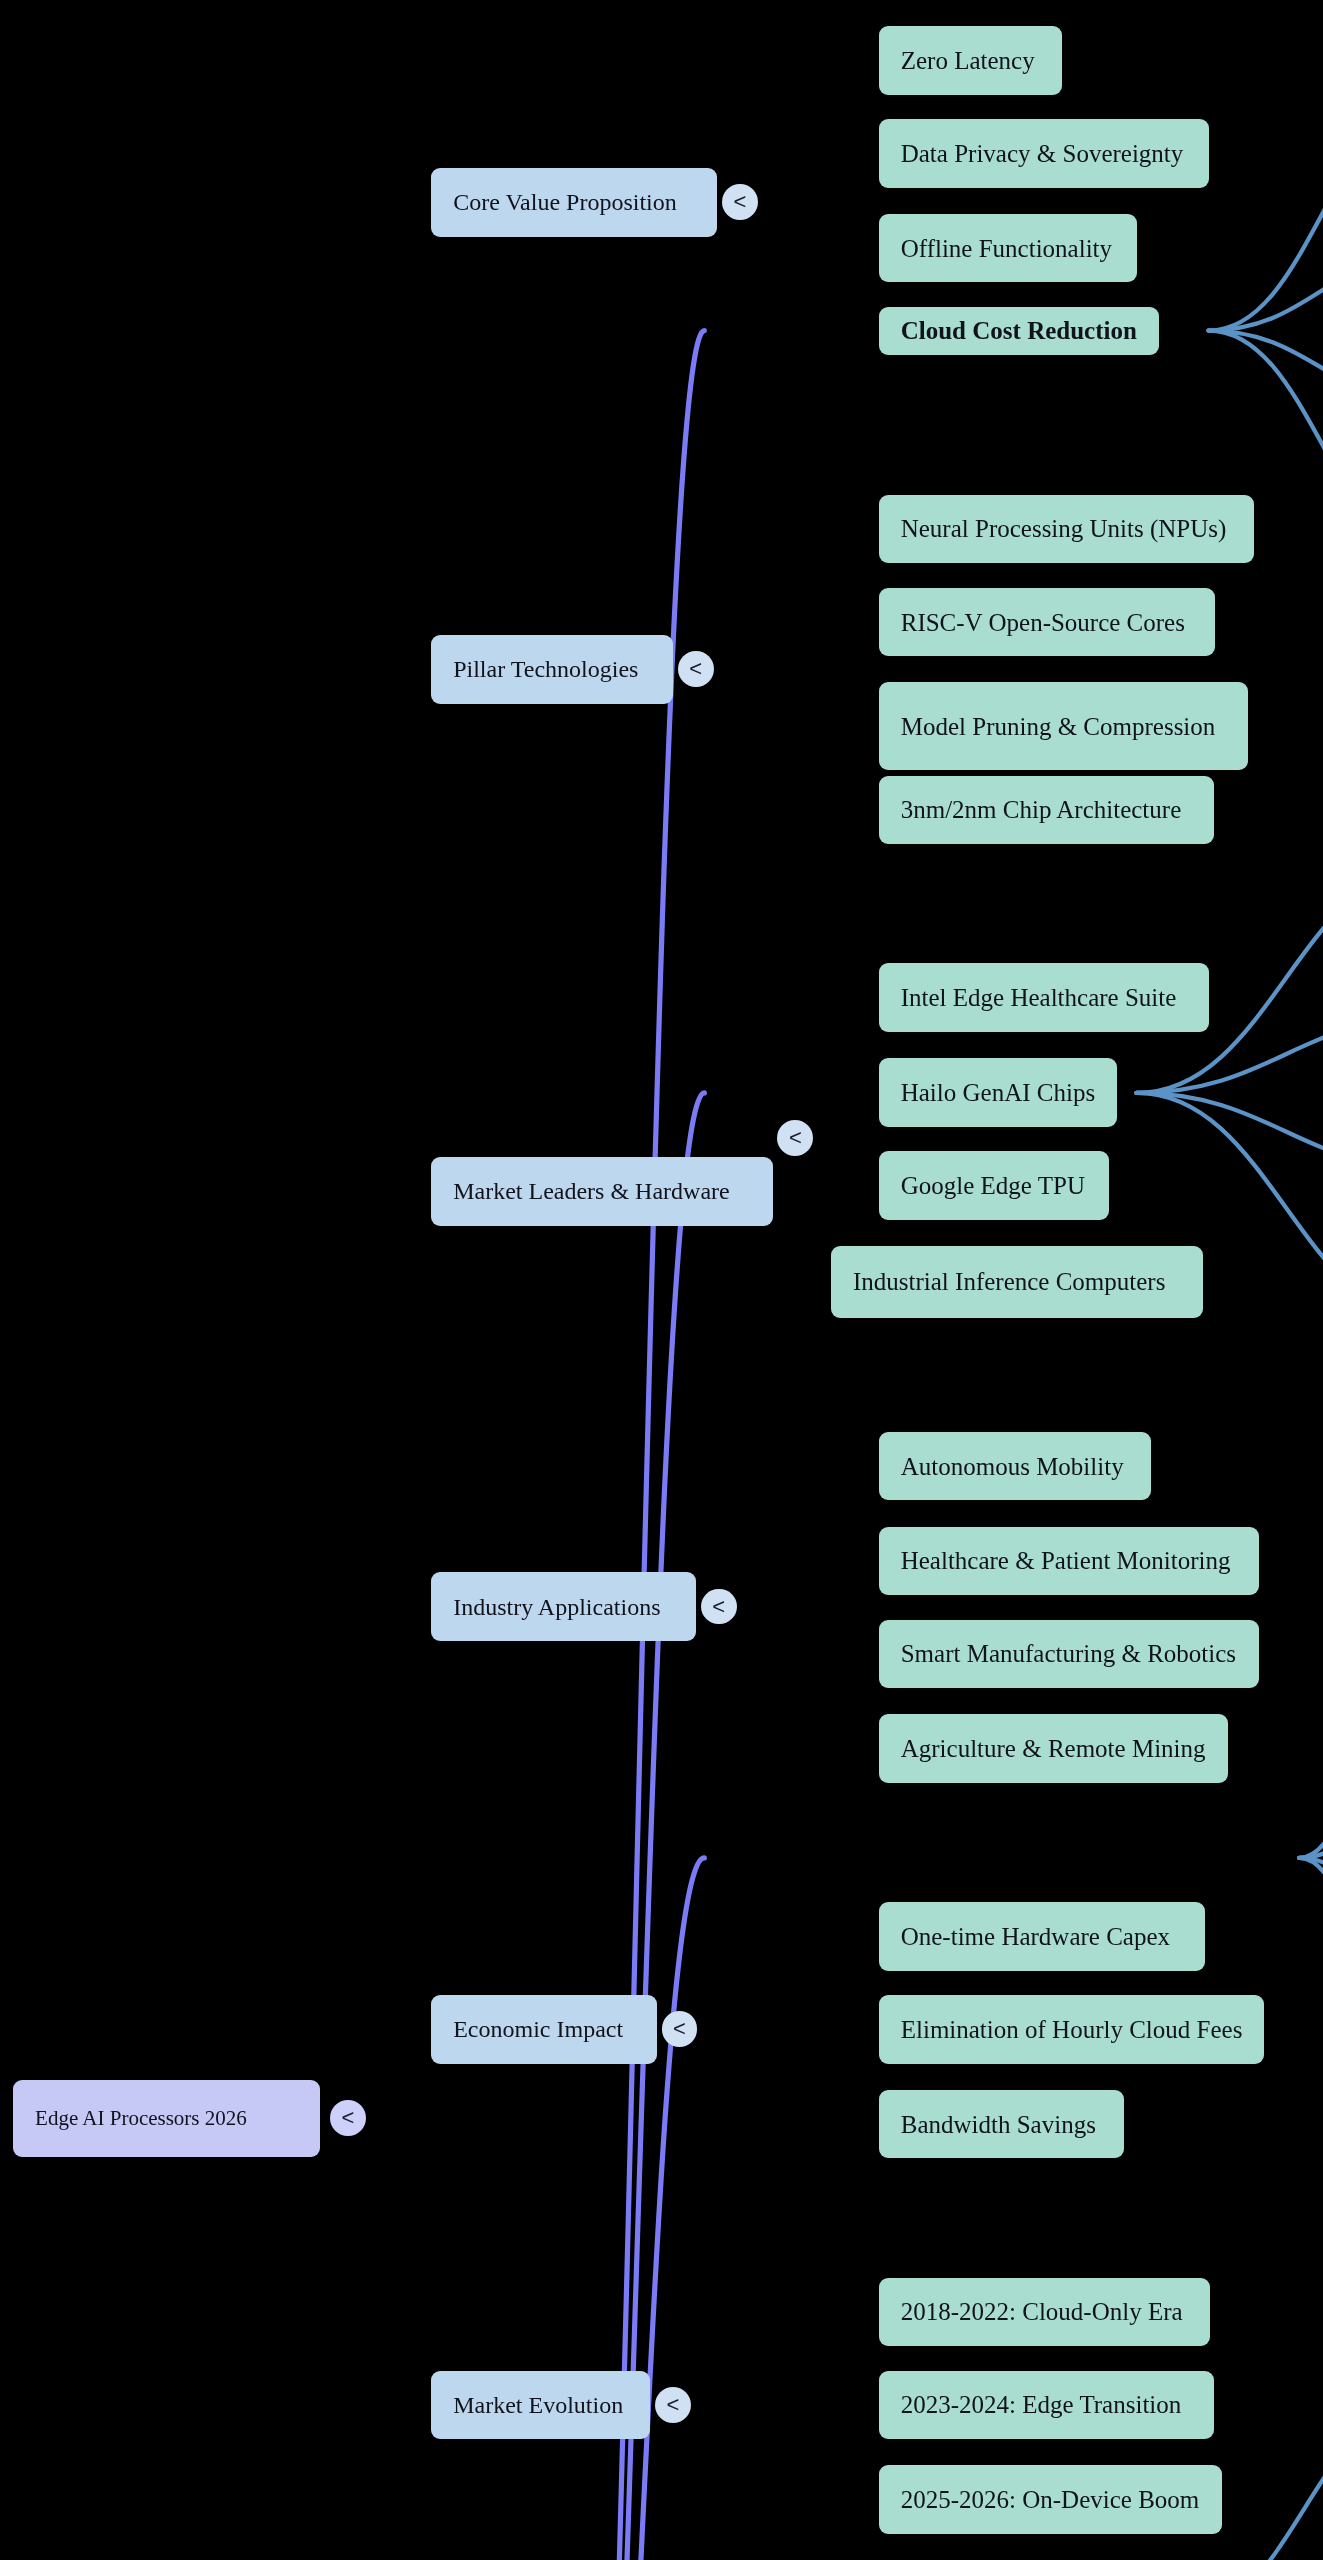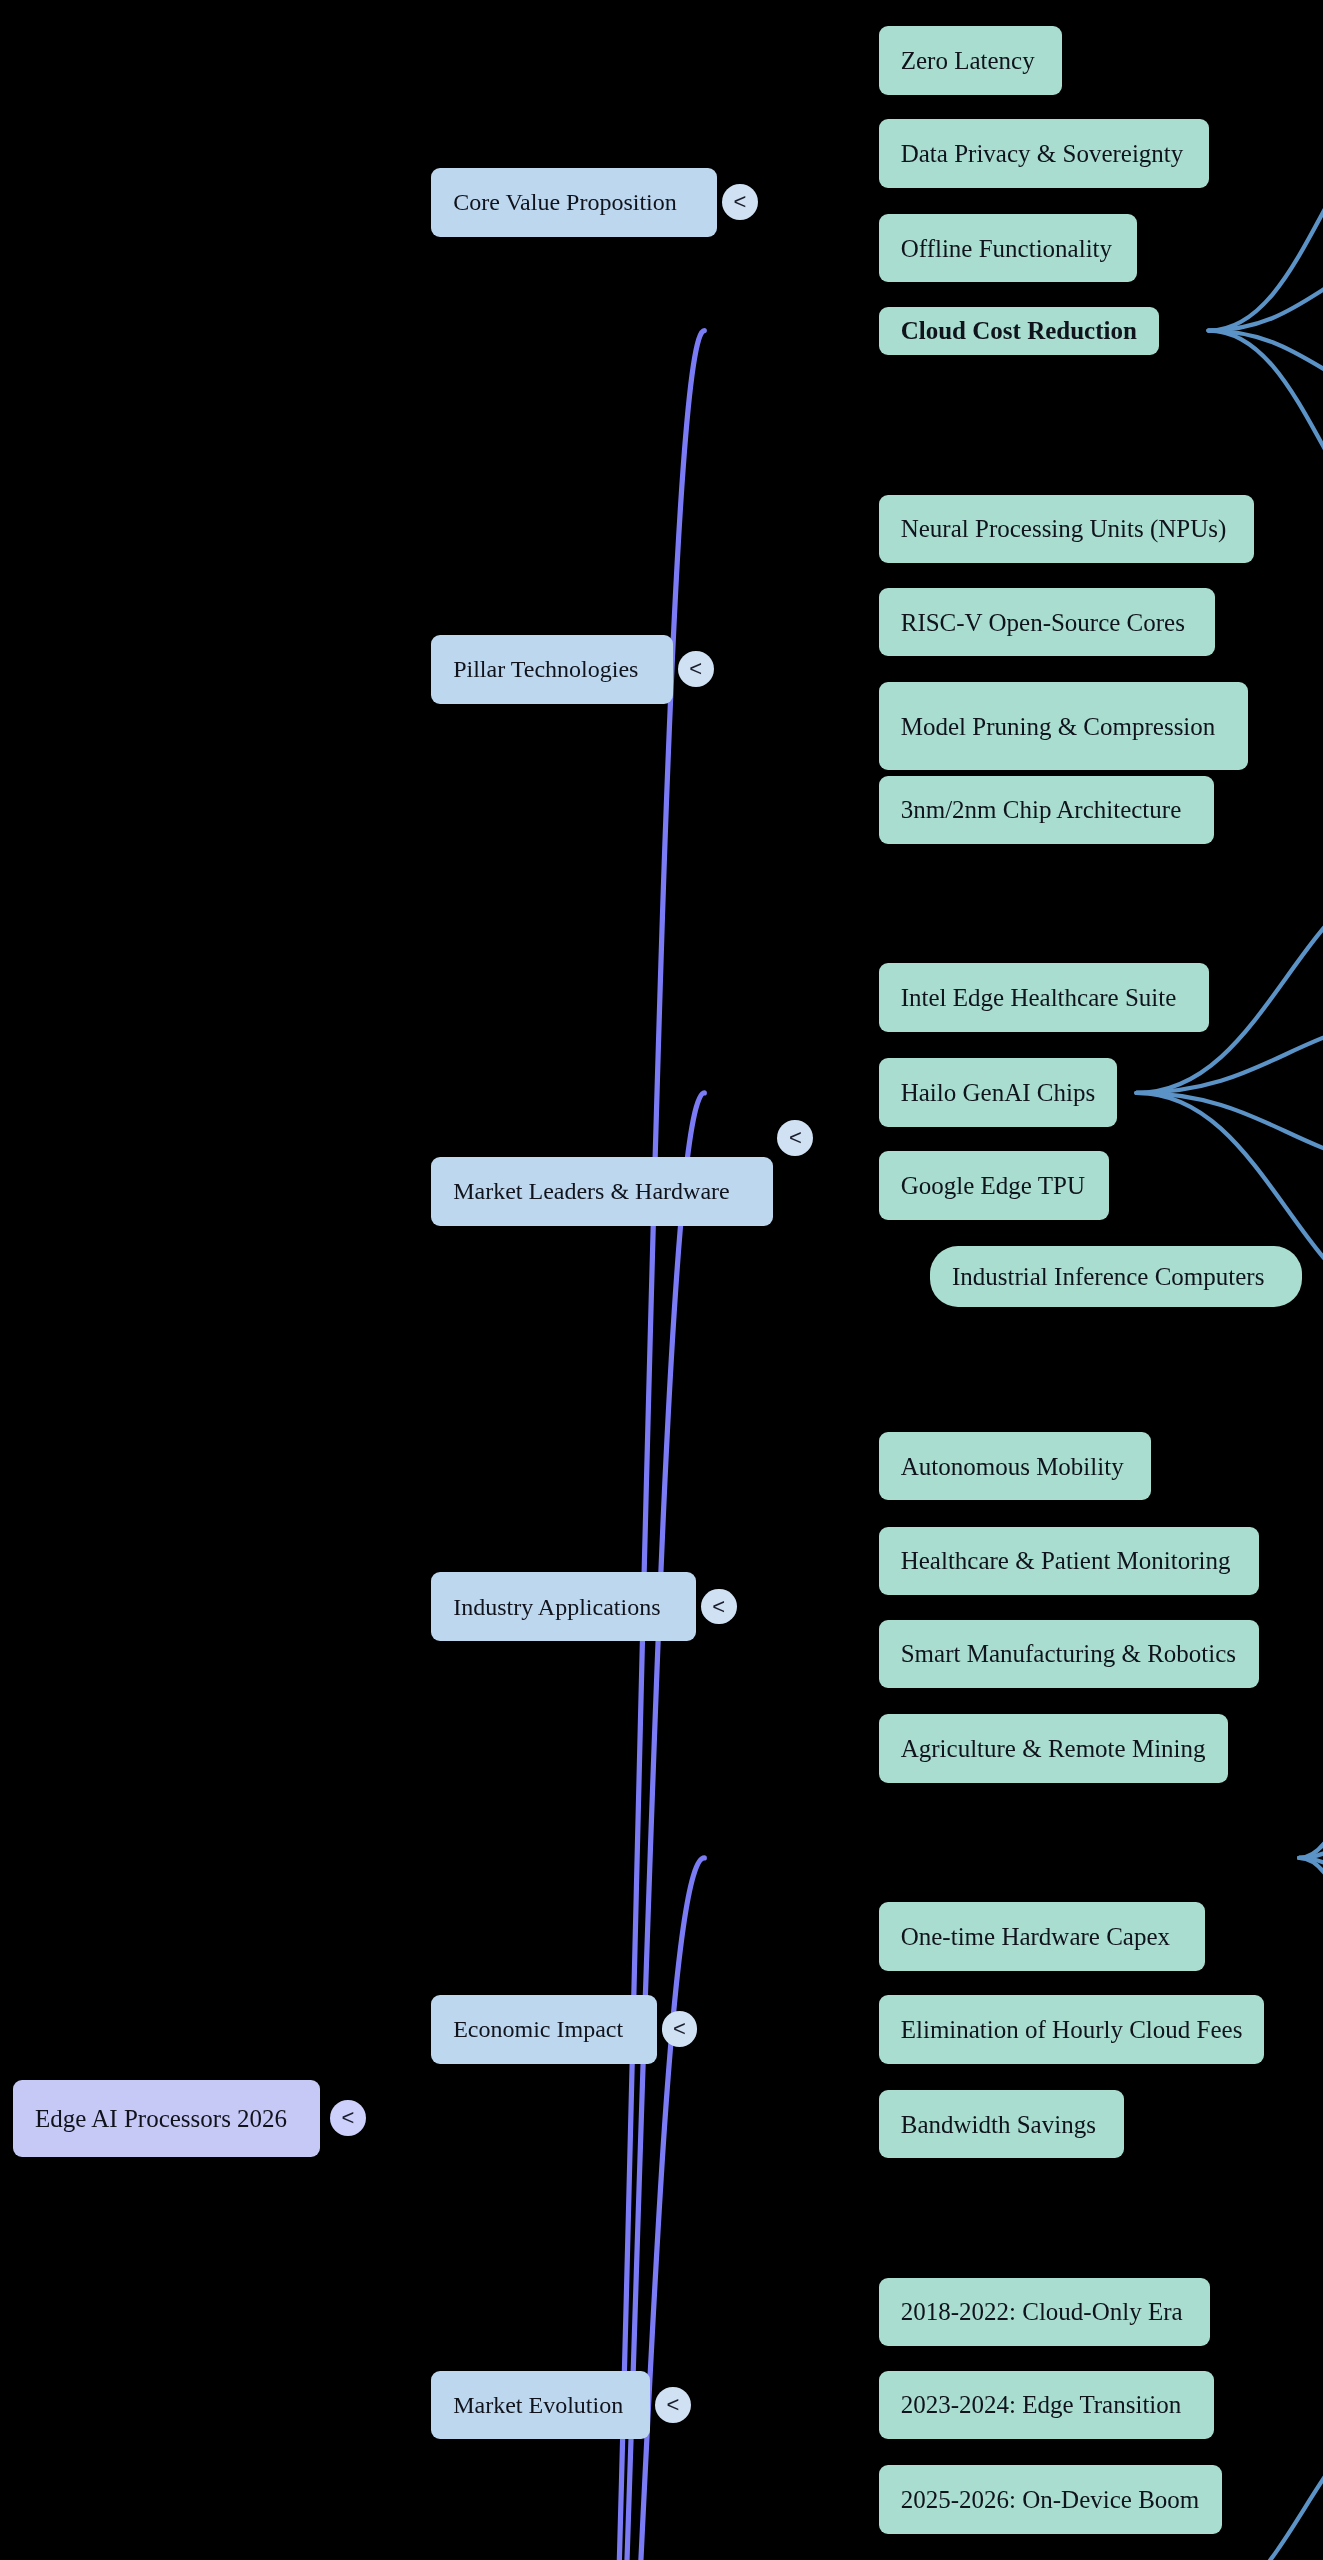--- a/index.html
+++ b/index.html
@@ -3,21 +3,21 @@
 <meta charset="utf-8">
 <style>
   html,body{margin:0;padding:0;background:#000;}
   body{width:1323px;height:2560px;overflow:hidden;
        font-family:"Liberation Serif","DejaVu Serif",serif;}
   #stage{position:relative;width:1323px;height:2560px;background:#000;}
   svg#edges{position:absolute;top:0;left:0;width:1323px;height:2560px;}
   .node{position:absolute;box-sizing:border-box;display:flex;align-items:center;
         border-radius:9px;white-space:nowrap;color:#11131c;}
   .node span{display:block;line-height:1;}
-  .root{background:#c6c8f5;font-size:25px;padding:0 22px;}
+  .root{background:#c6c8f5;font-size:21px;padding:0 22px;}
   .branch{background:#bdd7ee;font-size:24px;padding:0 22px;}
   .leaf{background:#a8ddd0;font-size:25px;padding:0 22px;}
   .marker{position:absolute;border-radius:50%;display:flex;align-items:center;
           justify-content:center;font-size:22px;color:#1a1d2b;
           font-family:"Liberation Sans",sans-serif;}
   .marker-root{background:#ccd0fb;}
   .marker-branch{background:#cfe1f3;}
 </style>
 </head>
 <body>
@@ -94,21 +94,21 @@
       </div>
       <div class="node leaf" style="left: 878.733px; top: 963.265px; height: 68.5714px; min-width: 329.933px;">
         <span>Intel Edge Healthcare Suite</span>
       </div>
       <div class="node leaf" style="left: 878.733px; top: 1057.96px; height: 68.5714px; min-width: 233.567px;">
         <span>Hailo GenAI Chips</span>
       </div>
       <div class="node leaf" style="left: 878.733px; top: 1151.02px; height: 68.5714px; min-width: 230.3px;">
         <span>Google Edge TPU</span>
       </div>
-      <div class="node leaf" style="left: 930px; top: 1245.71px; height: 61px; min-width: 372.4px; border-radius: 28px;">
+      <div class="node leaf" style="left: 831px; top: 1245.71px; height: 72px; min-width: 372.4px;">
         <span>Industrial Inference Computers</span>
       </div>
       <div class="marker marker-branch" style="left: 777.467px; top: 1120px; width: 35.9333px; height: 35.9184px;">&lt;</div>
       <div class="node branch" style="left: 431.2px; top: 1572.24px; height: 68.5714px; min-width: 264.6px;">
         <span>Industry Applications</span>
       </div>
       <div class="node leaf" style="left: 878.733px; top: 1431.84px; height: 68.5714px; min-width: 272.767px;">
         <span>Autonomous Mobility</span>
       </div>
       <div class="node leaf" style="left: 878.733px; top: 1526.53px; height: 68.5714px; min-width: 380.567px;">

